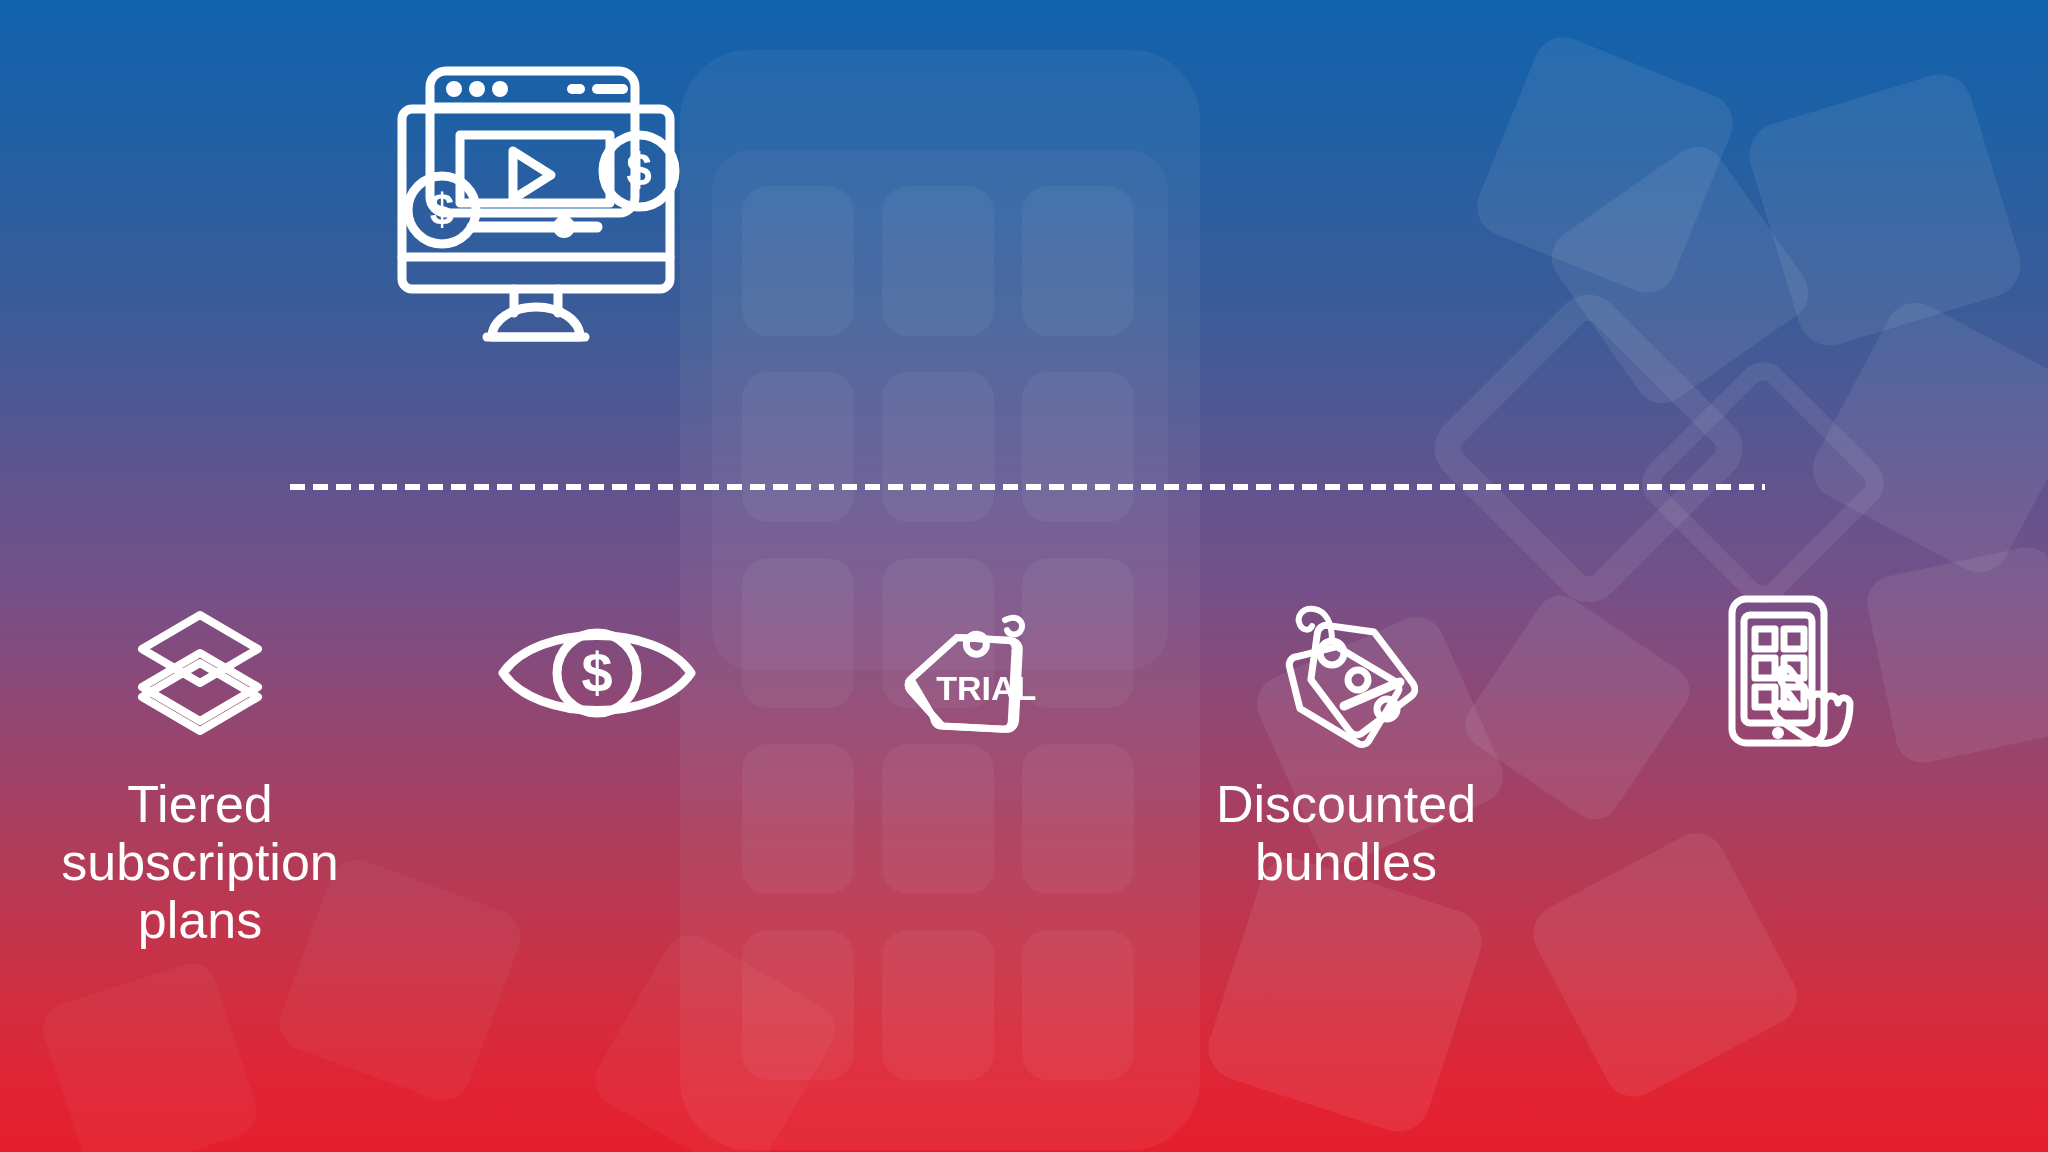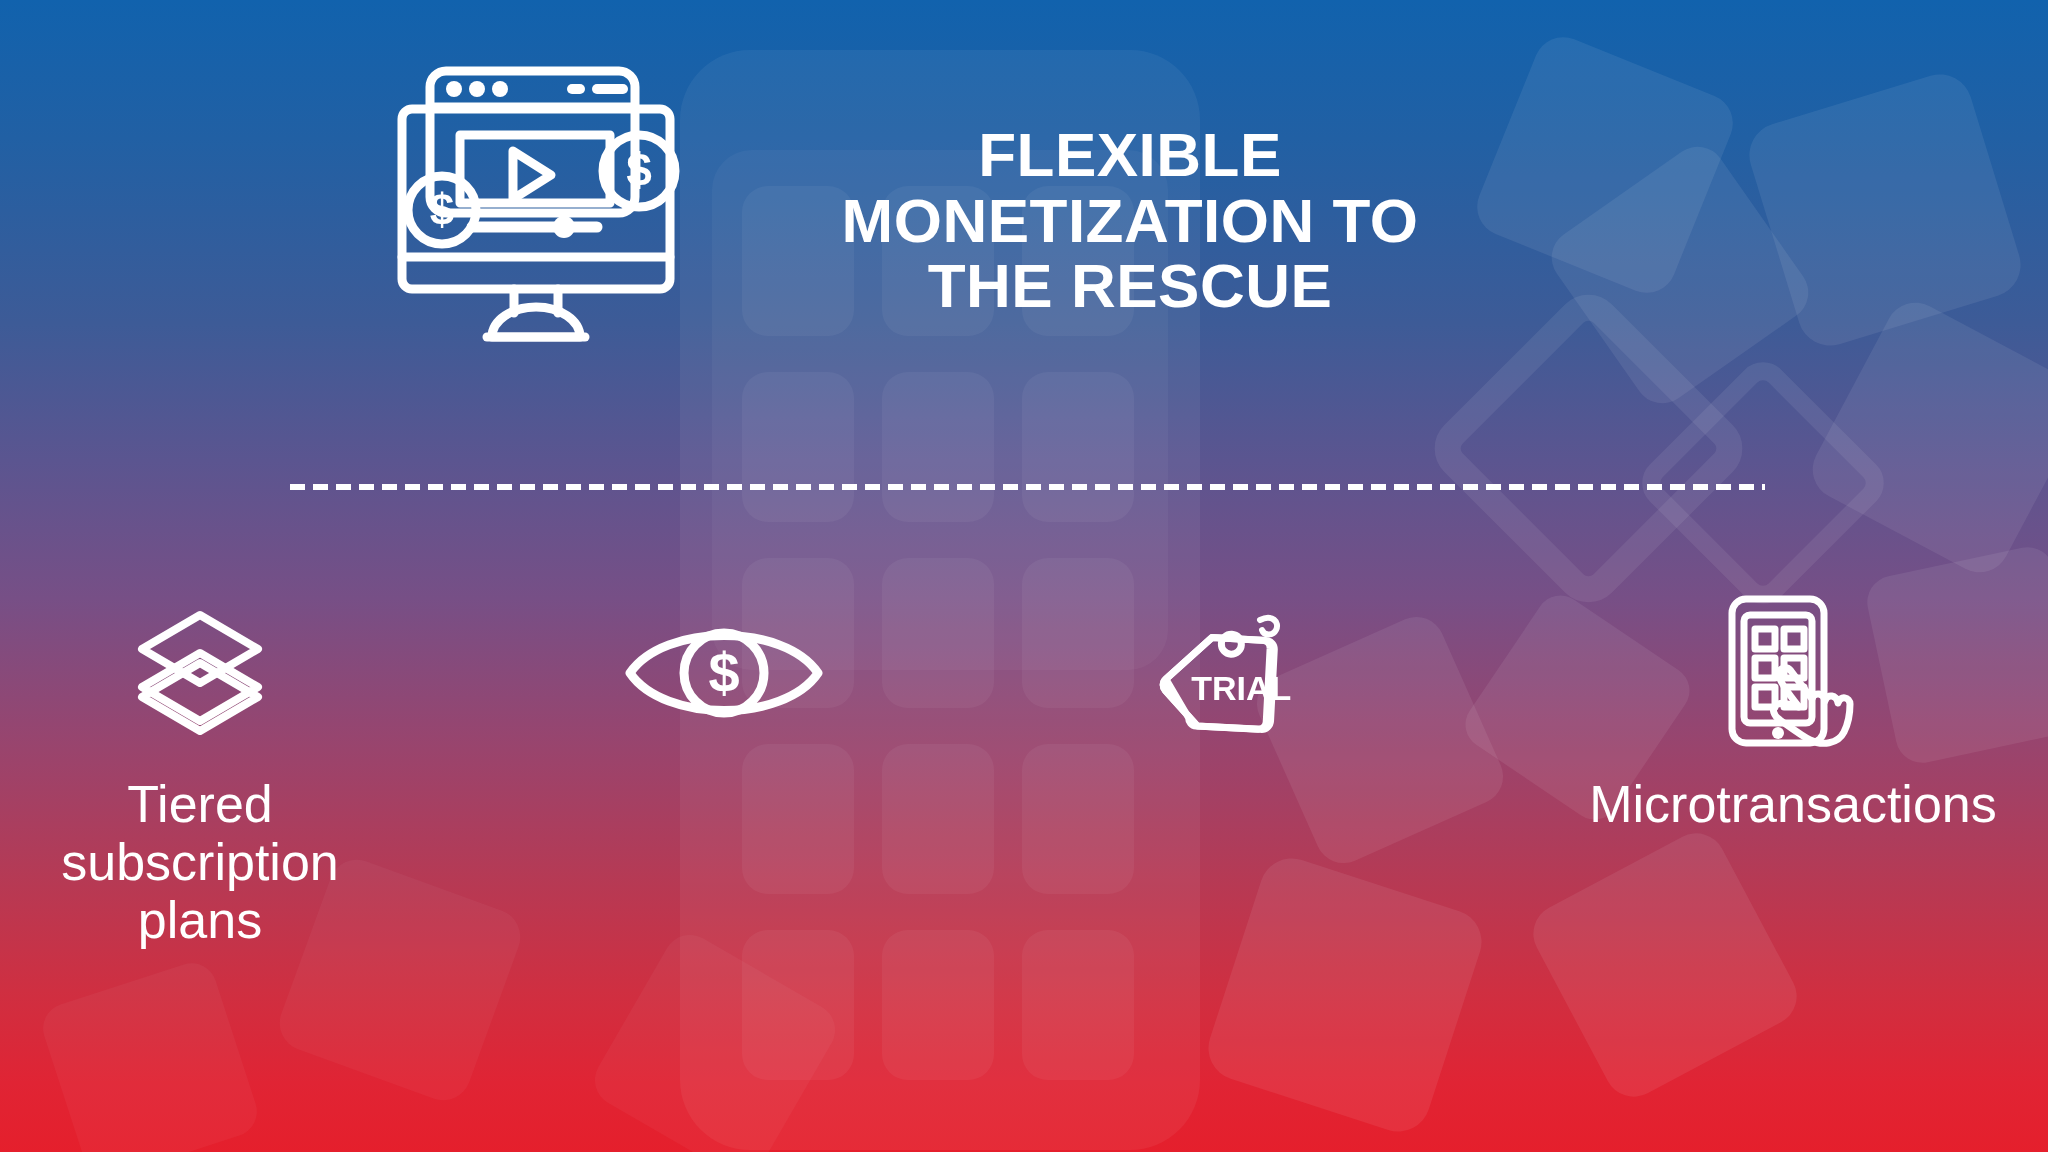--- a/index.html
+++ b/index.html
@@ -148,25 +148,20 @@
         <line x1="80" y1="172" x2="205" y2="172" stroke-width="11"></line>
         <circle cx="172" cy="172" r="11" fill="#ffffff" stroke="none"></circle>
 
         <circle cx="247" cy="116" r="36" fill="none"></circle>
         <text x="247" y="131" font-family="Liberation Sans, sans-serif" font-size="46" font-weight="bold" fill="#ffffff" stroke="none" text-anchor="middle">$</text>
         <circle cx="50" cy="155" r="34" fill="none"></circle>
         <text x="50" y="170" font-family="Liberation Sans, sans-serif" font-size="44" font-weight="bold" fill="#ffffff" stroke="none" text-anchor="middle">$</text>
       </svg>
     </div>
 
-    <div id="hero-title">
-      <span class="ln">FLEXIBLE</span>
-      <span class="ln">MONETIZATION TO</span>
-      <span class="ln">THE RESCUE</span>
-    </div>
   </div>
 
   <div id="divider"></div>
 
   <div id="features">
 
     <div class="feature f1">
       <div class="f-icon">
         <svg viewBox="0 0 140 140" width="140" height="140" fill="none" stroke="#ffffff" stroke-width="8" stroke-linejoin="round" stroke-linecap="round">
           <path d="M70 12 L128 46 L70 80 L12 46 Z"></path>
@@ -197,20 +192,40 @@
                      M26 38 a8 8 0 0 0 -8 8 v46"></path>
             <path d="M18 46 a8 8 0 0 1 8 -8 h62 l38 38 a9 9 0 0 1 0 13 l-50 50 a9 9 0 0 1 -13 0 l-45 -45 z"></path>
             <circle cx="98" cy="56" r="10"></circle>
             <text x="68" y="104" font-family="Liberation Sans, sans-serif" font-size="34" font-weight="bold" fill="#ffffff" stroke="none" text-anchor="middle" transform="rotate(42 68 104)">TRIAL</text>
           </g>
           <path d="M106 22 c12 -6 20 2 16 10 c-3 6 -12 6 -14 0" stroke-width="6"></path>
         </svg>
       </div>
     </div>
 
+    <div class="feature f4">
+      <div class="f-icon">
+        <svg viewBox="0 0 160 165" width="160" height="165" fill="none" stroke="#ffffff" stroke-width="7" stroke-linejoin="round" stroke-linecap="round">
+
+          <path d="M42 58 h42 l48 48 a8 8 0 0 1 0 11 l-40 40 a8 8 0 0 1 -11 0 l-48 -48 v-43 a8 8 0 0 1 9 -8 z" transform="rotate(-14 72 110)"></path>
+
+          <path d="M68 42 h46 l46 46 a9 9 0 0 1 0 12 l-44 44 a9 9 0 0 1 -12 0 l-46 -46 v-47 a9 9 0 0 1 10 -9 z" transform="rotate(8 104 100) translate(-14,0)"></path>
+
+          <circle cx="66" cy="63" r="12"></circle>
+
+          <path d="M66 51 c0 -18 -6 -30 -18 -32 c-12 -2 -18 8 -14 16 c3 6 10 6 12 1" stroke-width="6"></path>
+
+          <circle cx="92" cy="90" r="10"></circle>
+          <circle cx="121" cy="119" r="10"></circle>
+          <line x1="78" y1="116" x2="134" y2="92" stroke-width="9"></line>
+        </svg>
+      </div>
+      <div class="f-label">Discounted
+bundles</div>
+    </div>
 
     <div class="feature f5">
       <div class="f-icon">
         <svg viewBox="0 0 150 160" width="150" height="160" fill="none" stroke="#ffffff" stroke-width="7" stroke-linejoin="round" stroke-linecap="round">
 
           <rect x="14" y="6" width="92" height="144" rx="14"></rect>
           <rect x="26" y="22" width="68" height="108" rx="6"></rect>
           <circle cx="60" cy="140" r="6" fill="#ffffff" stroke="none"></circle>
 
           <rect x="37" y="36" width="20" height="20"></rect>
@@ -220,17 +235,16 @@
           <rect x="37" y="94" width="20" height="20"></rect>
           <rect x="66" y="94" width="20" height="20"></rect>
 
           <path d="M73 78 c-4 -5 -12 -4 -12 4 c0 6 12 22 20 32
                    c-8 -2 -18 -6 -23 -2 c-5 4 -2 11 4 15
                    c10 7 22 16 30 20 c12 6 28 4 34 -8
                    c4 -8 6 -20 6 -28 c0 -7 -10 -9 -12 -1
                    c-1 -8 -11 -10 -13 -2 c-1 -8 -11 -10 -13 -2 z" fill="none"></path>
         </svg>
       </div>
-      <div class="f-label">Microtransactions</div>
     </div>
 
   </div>
 </div>
 
 </body></html>

